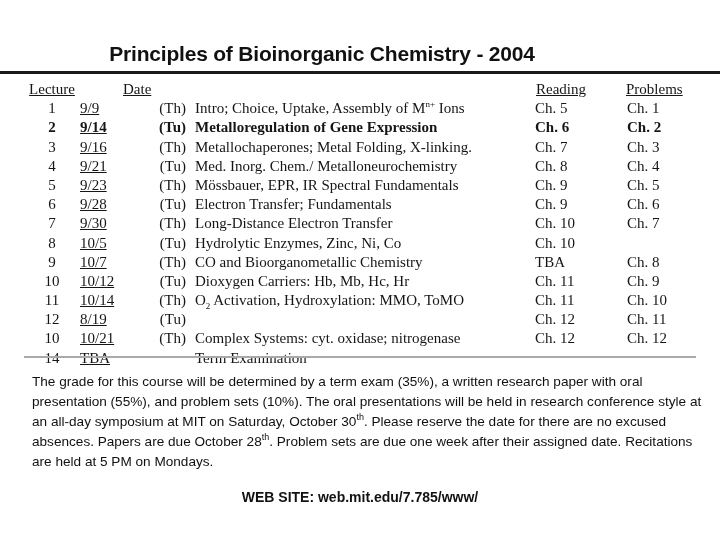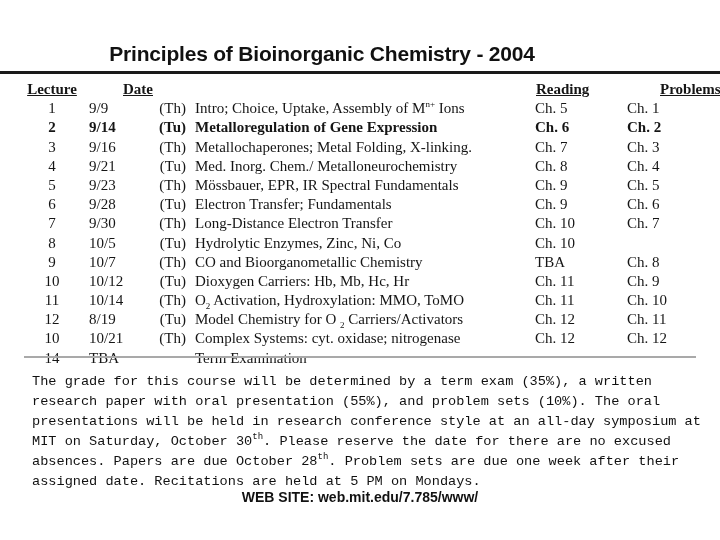--- a/index.html
+++ b/index.html
@@ -19,34 +19,34 @@
     position: absolute; top: 356px; left: 24px; width: 672px; height: 2px; background: #a9a9a9;
   }
   .sched {
     position: absolute; top: 80px; left: 0; width: 720px;
     font-family: "Liberation Serif", serif; font-size: 15px; color: #151515;
   }
   .row { position: relative; height: 19.2px; line-height: 19.2px; white-space: nowrap; }
   .row.bold { font-weight: bold; }
   .c { position: absolute; top: 0; }
   .c-num { left: 24px; width: 56px; text-align: center; }
-  .c-date { left: 89px; }
+  .c-date { left: 80px; text-decoration: underline; }
   .c-day { left: 148px; width: 38px; text-align: right; }
   .c-topic { left: 195px; }
   .c-read { left: 535px; }
   .c-prob { left: 627px; }
-  .hdr .c { font-weight: bold; text-decoration: underline; }
+  .hdr .c { font-weight: normal; text-decoration: underline; }
   .hdr .c-date { left: 123px; }
   .hdr .c-topic { left: 312px; }
   .hdr .c-read { left: 536px; }
-  .hdr .c-prob { left: 660px; }
+  .hdr .c-prob { left: 626px; }
   sup, sub { font-size: 9px; line-height: 0; }
   .para {
     position: absolute; top: 372px; left: 32px; width: 670px;
-    font-family: Liberation Mono, monospace; font-size: 13.6px; line-height: 20px; color: #111;
+    font-family: Liberation Sans, sans-serif; font-size: 13.6px; line-height: 20px; color: #111;
   }
   .website {
     position: absolute; top: 489px; left: 0; width: 720px; text-align: center;
     font-family: "Liberation Sans", sans-serif; font-weight: bold; font-size: 14px; color: #111;
   }
 </style>
 </head>
 <body>
 
 <div class="title">Principles of Bioinorganic Chemistry - 2004</div>
@@ -145,21 +145,20 @@
         <span class="c c-date">10/14</span>
         <span class="c c-day">(Th)</span>
         <span class="c c-topic"><span>O</span><sub>2</sub><span> Activation, Hydroxylation: MMO, ToMO</span></span>
         <span class="c c-read">Ch. 11</span>
         <span class="c c-prob">Ch. 10</span>
       </div>
       <div class="row">
         <span class="c c-num">12</span>
         <span class="c c-date">8/19</span>
         <span class="c c-day">(Tu)</span>
-        <span class="c c-topic"><span>Model Chemistry for O </span><sub>2</sub><span> Carriers/Activators</span></span>
         <span class="c c-read">Ch. 12</span>
         <span class="c c-prob">Ch. 11</span>
       </div>
       <div class="row">
         <span class="c c-num">10</span>
         <span class="c c-date">10/21</span>
         <span class="c c-day">(Th)</span>
         <span class="c c-topic"><span>Complex Systems:  cyt. oxidase; nitrogenase</span><span></span></span>
         <span class="c c-read">Ch. 12</span>
         <span class="c c-prob">Ch. 12</span>

